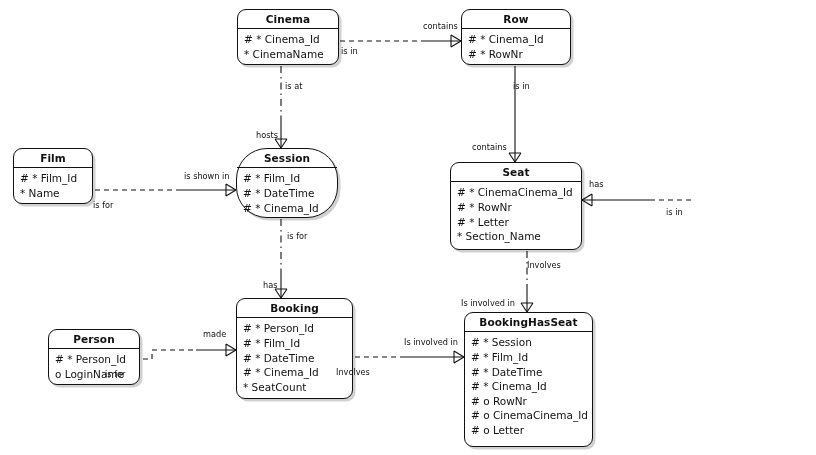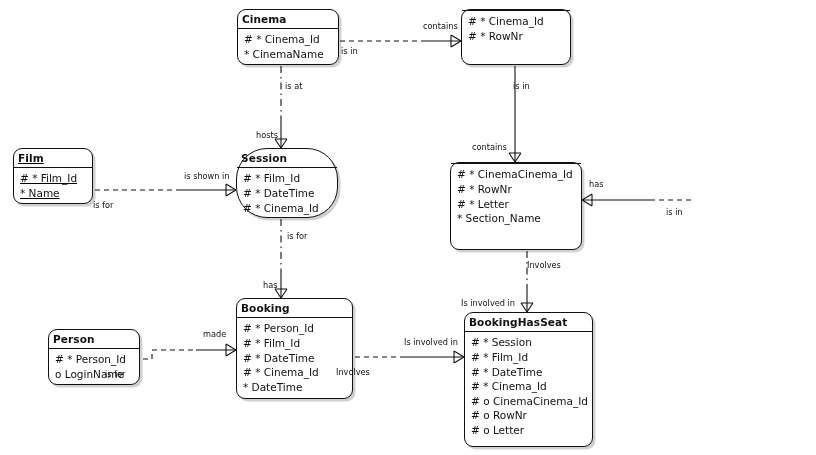--- a/index.html
+++ b/index.html
@@ -4,21 +4,21 @@
 <style>
   html,body{margin:0;padding:0;background:#ffffff;}
   body{width:816px;height:455px;position:relative;overflow:hidden;
        font-family:"DejaVu Sans","Liberation Sans",sans-serif;}
   #canvas{position:absolute;inset:0;width:816px;height:455px;}
   svg.lines{position:absolute;left:0;top:0;width:816px;height:455px;pointer-events:none;}
 
   .entity{position:absolute;box-sizing:border-box;background:#ffffff;
           border:1.6px solid #111111;border-radius:9px;
           box-shadow:2.5px 2.5px 0 rgba(0,0,0,0.18);}
-  .entity .ent-title{font-size:10.5px;font-weight:bold;color:#111;
+  .entity .ent-title{font-size:10.5px;font-weight:bold;color:#111;text-align:center;
           padding:3px 4px 3px 4px;letter-spacing:.1px;}
   .entity .ent-sep{height:1.4px;background:#111;margin:0;}
   .entity .attrs{padding:3px 8px 4px 6px;}
   .entity .attr{font-size:10.5px;color:#111;line-height:14.6px;white-space:nowrap;}
 
   .edge-label{position:absolute;font-size:8.2px;color:#111;white-space:nowrap;
               background:transparent;line-height:9px;}
 </style>
 </head>
 <body>
@@ -86,47 +86,49 @@
   <div class="entity" style="left:237px;top:9px;width:102px;height:56px;">
     <div class="ent-title">Cinema</div>
     <div class="ent-sep"></div>
     <div class="attrs">
       <div class="attr"># * Cinema_Id</div>
       <div class="attr">* CinemaName</div>
     </div>
   </div>
 
   <div class="entity" style="left:461px;top:9px;width:110px;height:56px;">
+    <div class="ent-title">Row</div>
     <div class="ent-sep"></div>
     <div class="attrs">
       <div class="attr"># * Cinema_Id</div>
       <div class="attr"># * RowNr</div>
     </div>
   </div>
 
-  <div class="entity" style="left:13px;top:148px;width:80px;height:56px;text-decoration:underline;">
+  <div class="entity" style="left:13px;top:148px;width:80px;height:56px;">
     <div class="ent-title">Film</div>
     <div class="ent-sep"></div>
     <div class="attrs">
       <div class="attr"># * Film_Id</div>
       <div class="attr">* Name</div>
     </div>
   </div>
 
   <div class="entity" style="left:236px;top:148px;width:102px;height:70px;border-radius:31px;">
     <div class="ent-title">Session</div>
     <div class="ent-sep"></div>
     <div class="attrs">
       <div class="attr"># * Film_Id</div>
       <div class="attr"># * DateTime</div>
       <div class="attr"># * Cinema_Id</div>
     </div>
   </div>
 
   <div class="entity" style="left:450px;top:162px;width:132px;height:88px;">
+    <div class="ent-title">Seat</div>
     <div class="ent-sep"></div>
     <div class="attrs">
       <div class="attr"># * CinemaCinema_Id</div>
       <div class="attr"># * RowNr</div>
       <div class="attr"># * Letter</div>
       <div class="attr">* Section_Name</div>
     </div>
   </div>
 
 
@@ -140,34 +142,34 @@
   </div>
 
   <div class="entity" style="left:236px;top:298px;width:117px;height:101px;">
     <div class="ent-title">Booking</div>
     <div class="ent-sep"></div>
     <div class="attrs">
       <div class="attr"># * Person_Id</div>
       <div class="attr"># * Film_Id</div>
       <div class="attr"># * DateTime</div>
       <div class="attr"># * Cinema_Id</div>
-      <div class="attr">* DateTime</div>
+      <div class="attr">* SeatCount</div>
     </div>
   </div>
 
   <div class="entity" style="left:464px;top:312px;width:129px;height:135px;">
     <div class="ent-title">BookingHasSeat</div>
     <div class="ent-sep"></div>
     <div class="attrs">
       <div class="attr"># * Session</div>
       <div class="attr"># * Film_Id</div>
       <div class="attr"># * DateTime</div>
       <div class="attr"># * Cinema_Id</div>
+      <div class="attr"># o RowNr</div>
       <div class="attr"># o CinemaCinema_Id</div>
-      <div class="attr"># o RowNr</div>
       <div class="attr"># o Letter</div>
     </div>
   </div>
 
   <div class="edge-label" style="left:423px;top:22px;">contains</div>
   <div class="edge-label" style="left:341px;top:47px;">is in</div>
   <div class="edge-label" style="left:285px;top:82px;">is at</div>
   <div class="edge-label" style="left:256px;top:131px;">hosts</div>
   <div class="edge-label" style="left:184px;top:172px;">is shown in</div>
   <div class="edge-label" style="left:93px;top:201px;">is for</div>

